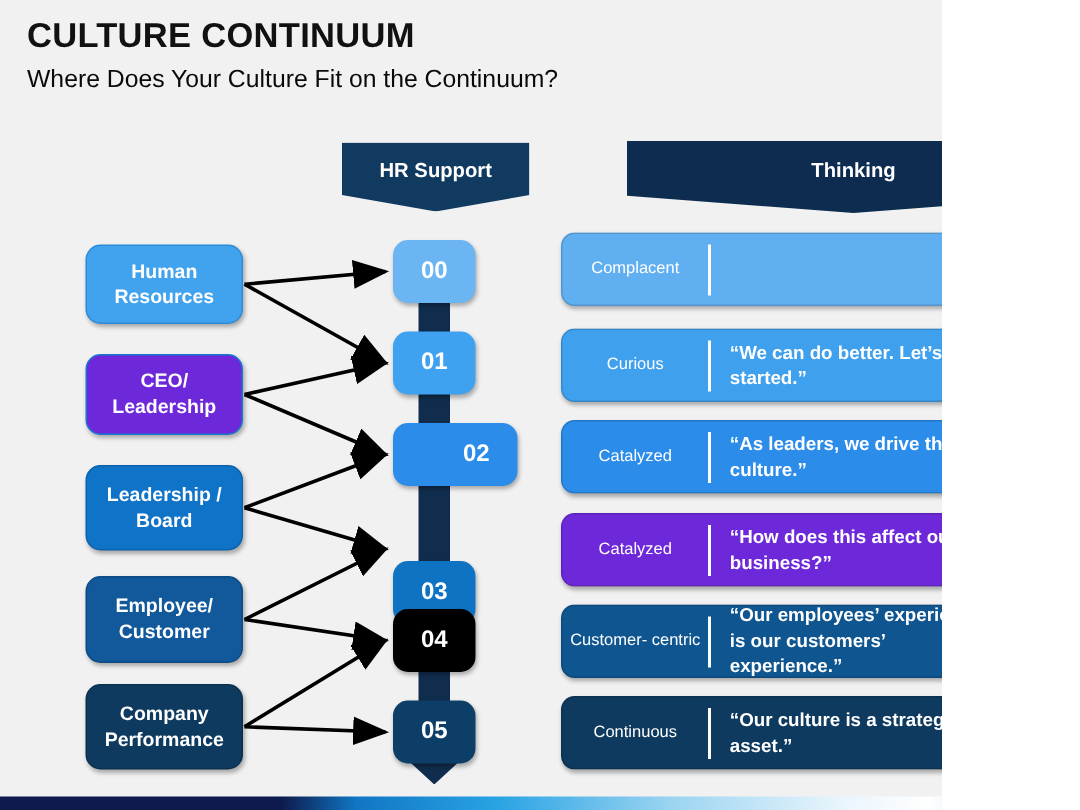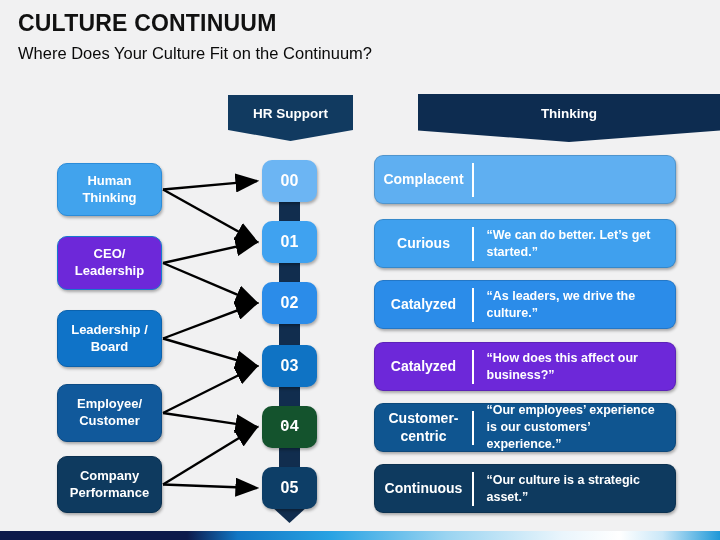--- a/index.html
+++ b/index.html
@@ -1,17 +1,17 @@
 <!DOCTYPE html>
 <html><head>
 <meta charset="utf-8">
 <style>
   html,body{margin:0;padding:0;}
   .slide{
-    position:relative; width:720px; height:540px; overflow:hidden;
+    position:relative; width:628px; height:540px; overflow:hidden;
     background:#F1F1F2;
     font-family:"Liberation Sans", sans-serif;
   }
   .title{
     position:absolute; left:18px; top:10px;
     font-size:23px; font-weight:800; color:#111; letter-spacing:.2px;
   }
   .subtitle{
     position:absolute; left:18px; top:44px;
     font-size:16.5px; font-weight:400; color:#0a0a0a;
@@ -56,21 +56,21 @@
   .think-row{
     position:absolute; left:374px; width:302px; height:49px;
     border-radius:9px; border:1.5px solid rgba(0,0,0,.15);
     display:flex; align-items:center; box-sizing:border-box;
     color:#fff; box-shadow:1px 2px 3px rgba(0,0,0,.3);
   }
   .t0{top:155px;} .t1{top:219px;} .t2{top:280px;}
   .t3{top:342px;} .t4{top:403px;} .t5{top:464px;}
   .think-label{
     width:97px; flex:0 0 97px; text-align:center;
-    font-weight:700; font-size:14px; line-height:1.25; padding:0 4px;
+    font-weight:400; font-size:11px; line-height:1.25; padding:0 4px;
     box-sizing:border-box;
   }
   .think-divider{width:1.5px; height:34px; background:#fff; flex:0 0 1.5px;}
   .think-quote{
     flex:1; font-weight:700; font-size:12.5px; line-height:1.35;
     padding:0 10px 0 13px;
   }
   .arrows-svg{position:absolute; left:0; top:0; pointer-events:none;}
   .footer-bar{position:absolute; left:0; top:531px; width:720px; height:9px;}
 </style>
@@ -81,31 +81,31 @@
 
   <div class="title">CULTURE CONTINUUM</div>
   <div class="subtitle">Where Does Your Culture Fit on the Continuum?</div>
 
   <div class="banner banner-hr" style="background-color: rgb(17, 58, 96);">HR Support</div>
   <div class="banner banner-thinking" style="background-color: rgb(13, 44, 80); margin-left: 44px;">Thinking</div>
 
   <div class="connector" style="background-color: rgb(17, 45, 78);"></div>
   <div class="chevron" style="background-color: rgb(17, 45, 78);"></div>
 
-  <div class="driver-box d0" style="background-color: rgb(65, 163, 237); border-color: rgb(43, 140, 217);">Human Thinking</div>
+  <div class="driver-box d0" style="background-color: rgb(65, 163, 237); border-color: rgb(43, 140, 217);">Human Resources</div>
   <div class="driver-box d1" style="background-color: #6d28d9; border-color: rgb(23, 120, 207);">CEO/ Leadership</div>
   <div class="driver-box d2" style="background-color: rgb(15, 115, 200); border-color: rgb(11, 98, 173);">Leadership / Board</div>
   <div class="driver-box d3" style="background-color: rgb(17, 89, 155); border-color: rgb(13, 75, 132);">Employee/ Customer</div>
   <div class="driver-box d4" style="background-color: rgb(14, 58, 95); border-color: rgb(10, 48, 80);">Company Performance</div>
 
   <div class="level-box l0" style="background-color: rgb(108, 181, 243);">00</div>
   <div class="level-box l1" style="background-color: rgb(63, 162, 240);">01</div>
-  <div class="level-box l2" style="background-color: rgb(43, 140, 233);">02</div>
-  <div class="level-box l3" style="background-color: rgb(15, 115, 196);">03</div>
-  <div class="level-box l4" style="background-color: #14532d; font-family: Liberation Mono, monospace;">04</div>
+  <div class="level-box l2" style="background-color: rgb(43, 140, 233); padding-left: 28px;">02</div>
+  <div class="level-box l3" style="background-color: rgb(15, 115, 196); margin-top: 29px;">03</div>
+  <div class="level-box l4" style="background-color: #000000;">04</div>
   <div class="level-box l5" style="background-color: rgb(13, 62, 103);">05</div>
 
   <div class="think-row t0" style="background-color: rgb(95, 175, 241);">
     <div class="think-label">Complacent</div>
     <div class="think-divider"></div>
   </div>
   <div class="think-row t1" style="background-color: rgb(63, 160, 238);">
     <div class="think-label">Curious</div>
     <div class="think-divider"></div>
     <div class="think-quote">“We can do better. Let’s get started.”</div>

